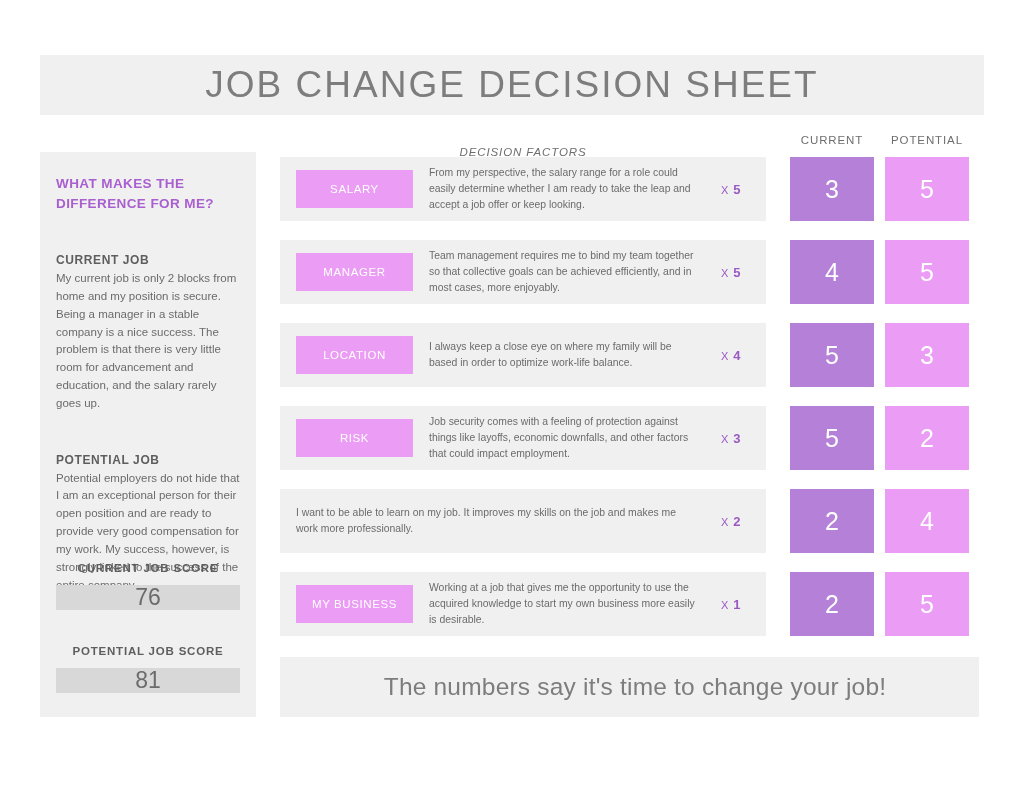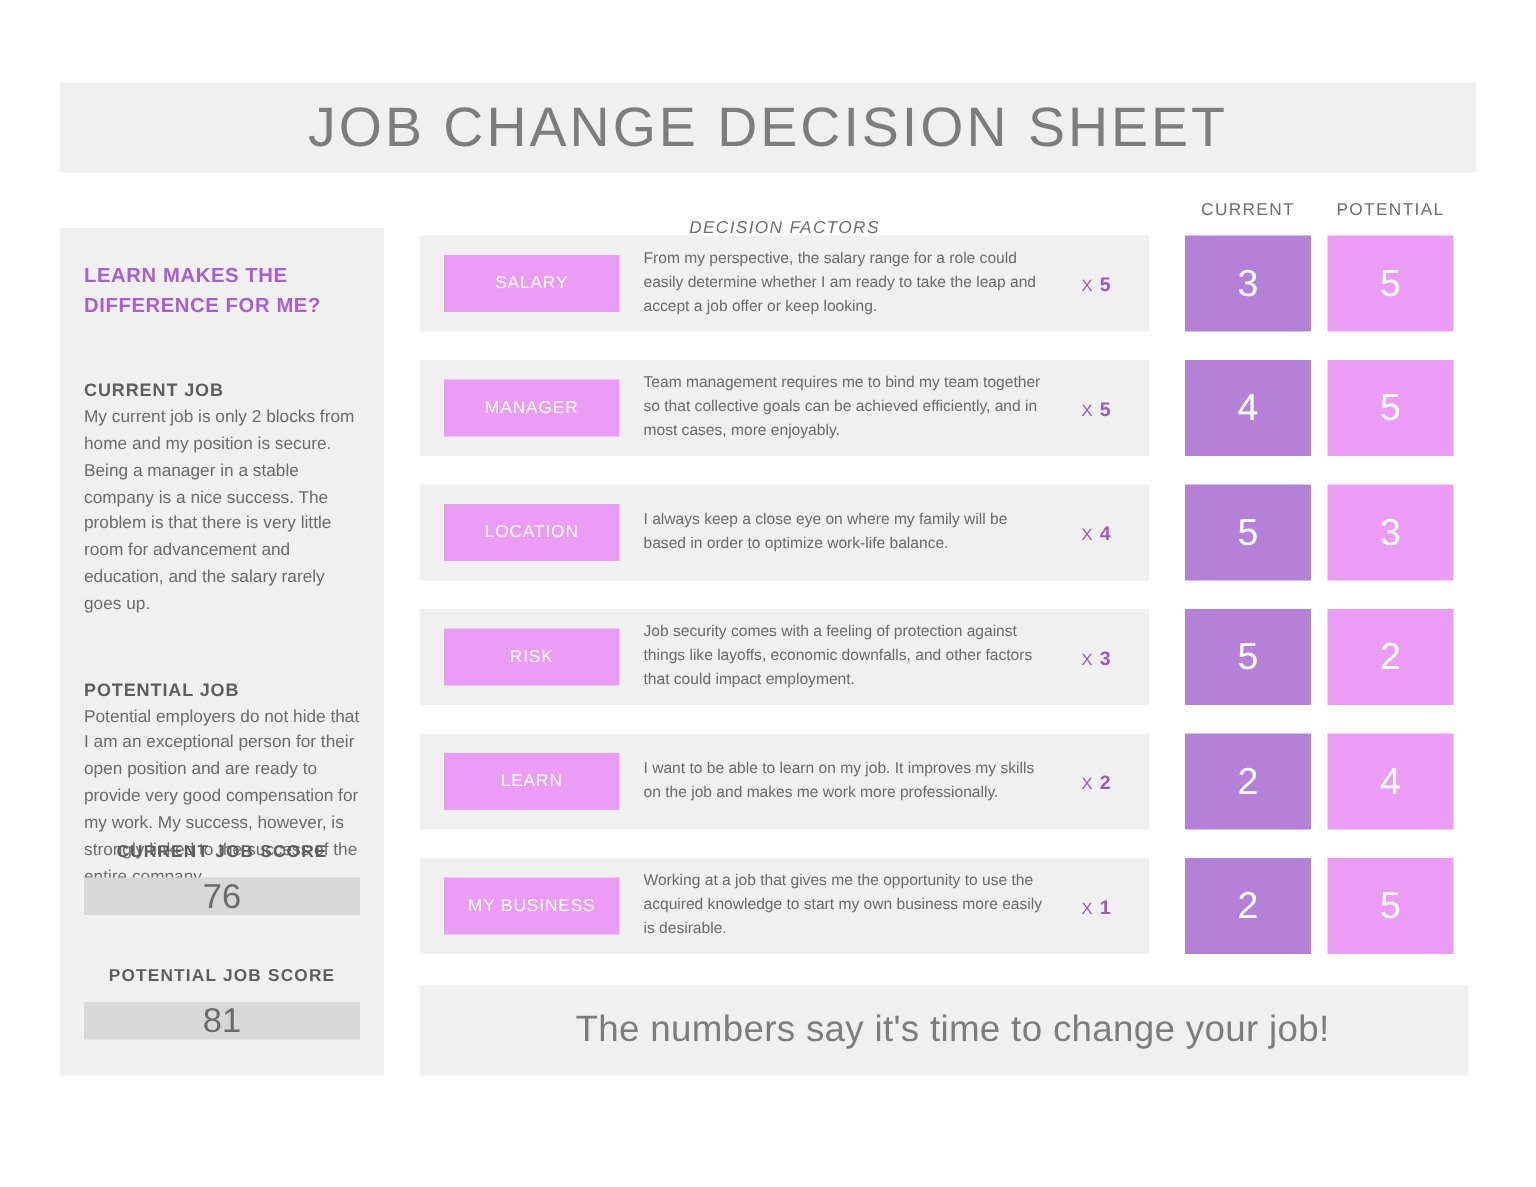--- a/index.html
+++ b/index.html
@@ -205,21 +205,21 @@
   <div class="title-banner">
     <div class="title-text">JOB CHANGE DECISION SHEET</div>
   </div>
 
   <div class="col-header" id="hdr-factors">DECISION FACTORS</div>
   <div class="col-header" id="hdr-current">CURRENT</div>
   <div class="col-header" id="hdr-potential">POTENTIAL</div>
 
   <div class="sidebar">
     <div class="sidebar-inner">
-      <div class="sidebar-heading">LEARN MAKES THE DIFFERENCE FOR ME?</div>
+      <div class="sidebar-heading">WHAT MAKES THE DIFFERENCE FOR ME?</div>
       <div class="sb-sub">CURRENT JOB</div>
       <div class="sb-body">My current job is only 2 blocks from home and my position is secure. Being a manager in a stable company is a nice success. The problem is that there is very little room for advancement and education, and the salary rarely goes up.</div>
       <div class="sb-sub">POTENTIAL JOB</div>
       <div class="sb-body">Potential employers do not hide that I am an exceptional person for their open position and are ready to provide very good compensation for my work. My success, however, is strongly linked to the success of the entire company.</div>
     </div>
   </div>
 
   <div class="score-label" id="lbl-current-score">CURRENT JOB SCORE</div>
   <div class="score-box" id="box-current-score">76</div>
 
@@ -258,21 +258,20 @@
     <div class="factor-row">
       <div class="factor-chip">RISK</div>
       <div class="factor-desc">Job security comes with a feeling of protection against things like layoffs, economic downfalls, and other factors that could impact employment.</div>
       <div class="factor-weight">
         <span class="x">X</span>
         <span class="num">3</span>
       </div>
     </div>
 
     <div class="factor-row">
-      <div class="factor-chip">LEARN</div>
       <div class="factor-desc">I want to be able to learn on my job. It improves my skills on the job and makes me work more professionally.</div>
       <div class="factor-weight">
         <span class="x">X</span>
         <span class="num">2</span>
       </div>
     </div>
 
     <div class="factor-row">
       <div class="factor-chip">MY BUSINESS</div>
       <div class="factor-desc">Working at a job that gives me the opportunity to use the acquired knowledge to start my own business more easily is desirable.</div>

